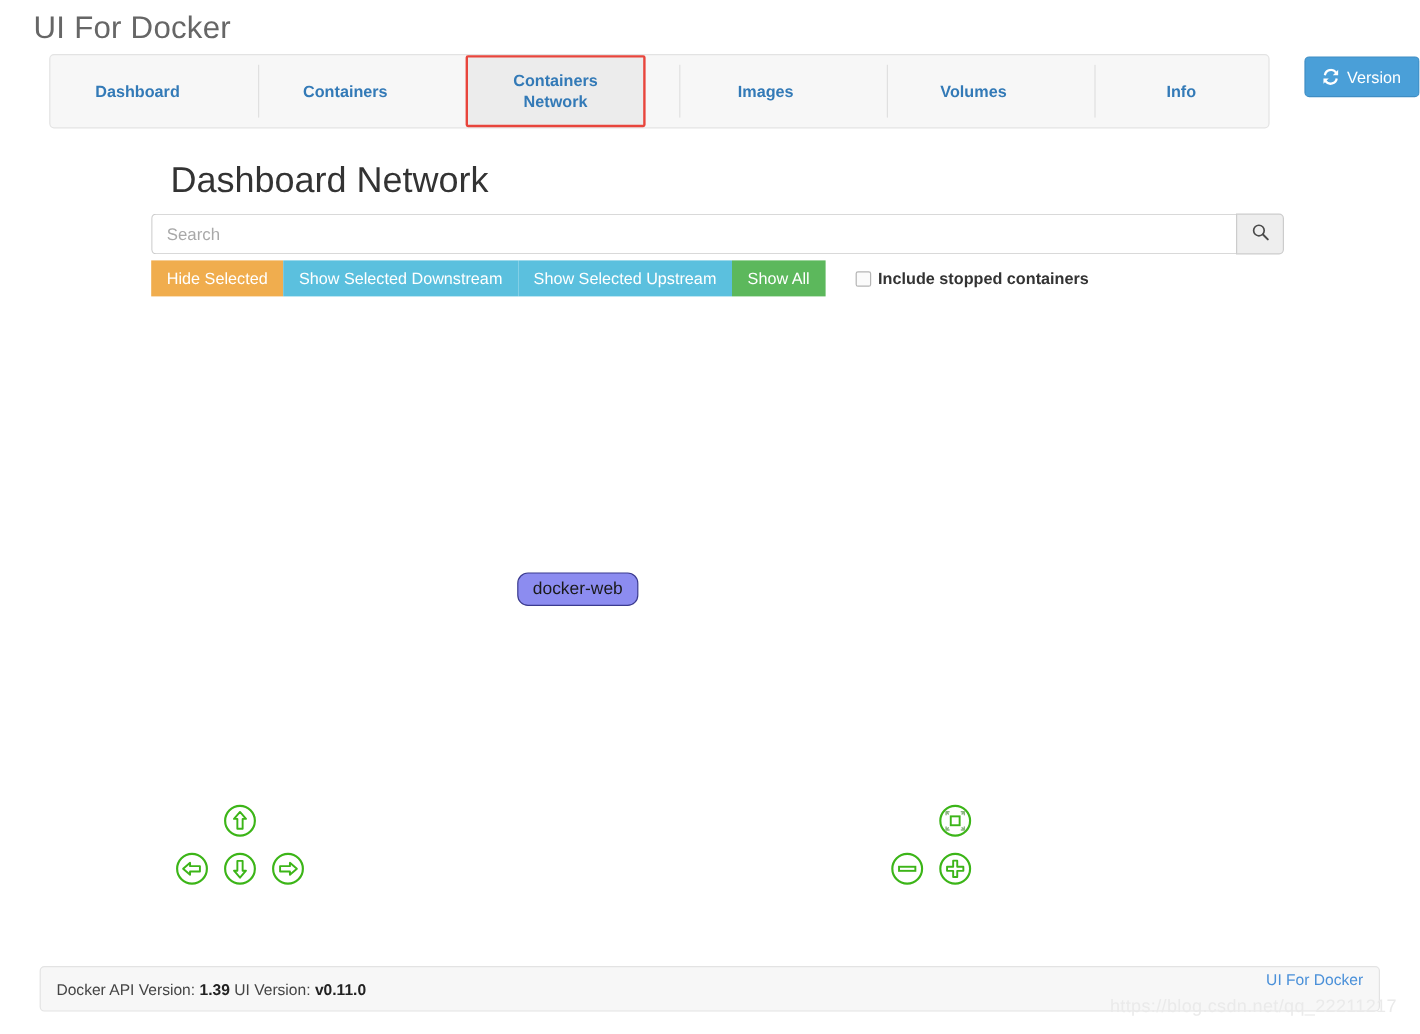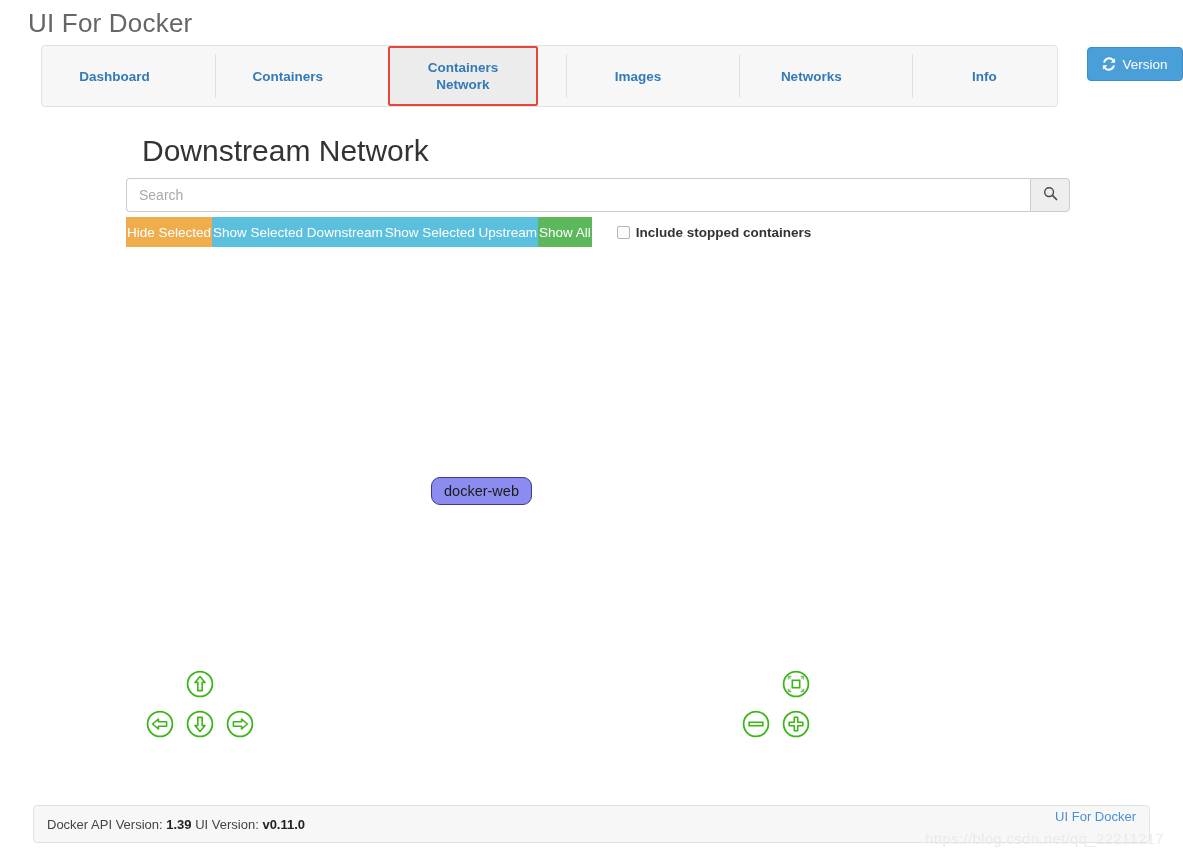--- a/index.html
+++ b/index.html
@@ -154,21 +154,21 @@
     top: 217px;
     height: 30px;
     display: flex;
     align-items: center;
   }
   .act-btn {
     height: 30px;
     display: flex;
     align-items: center;
     justify-content: center;
-    padding: 0 1px;
+    padding: 0 13px;
     font-size: 13.5px;
     color: #ffffff;
     cursor: pointer;
     box-sizing: border-box;
     border: none;
     font-family: "Liberation Sans", sans-serif;
     white-space: nowrap;
   }
   .act-hide   { background: #f0ad4e; }
   .act-down   { background: #5bc0de; }
@@ -298,38 +298,38 @@
   <div class="tab active">
     <div>
       <span>Containers</span>
       <span class="tab-label-2">Network</span>
     </div>
   </div>
   <div class="tab">
     <span>Images</span>
   </div>
   <div class="tab">
-    <span>Networks</span>
+    <span>Volumes</span>
   </div>
   <div class="tab">
     <span>Info</span>
   </div>
 </div>
 
 <div class="refresh-btn">
   <span>
     <svg width="14" height="14" viewBox="0 0 16 16">
       <path fill="#ffffff" d="M13.6 2.9A7 7 0 0 0 1.3 6.2l2.1.5A4.9 4.9 0 0 1 12 4.4L9.9 6.5H15V1.4z"></path>
       <path fill="#ffffff" d="M2.4 13.1a7 7 0 0 0 12.3-3.3l-2.1-.5A4.9 4.9 0 0 1 4 11.6l2.1-2.1H1v5.1z"></path>
     </svg>
   </span>
   <span>Version</span>
 </div>
 
-<div class="page-heading">Downstream Network</div>
+<div class="page-heading">Dashboard Network</div>
 
 <div class="search-group">
   <input class="search-input" type="text" placeholder="Search" value="" style="">
   <div class="search-btn">
     <span>
       <svg width="15" height="15" viewBox="0 0 16 16">
         <circle cx="6.5" cy="6.5" r="4.7" fill="none" stroke="#4a4a4a" stroke-width="1.5"></circle>
         <line x1="10.1" y1="10.1" x2="14.4" y2="14.4" stroke="#4a4a4a" stroke-width="1.8" stroke-linecap="round"></line>
       </svg>
     </span>

